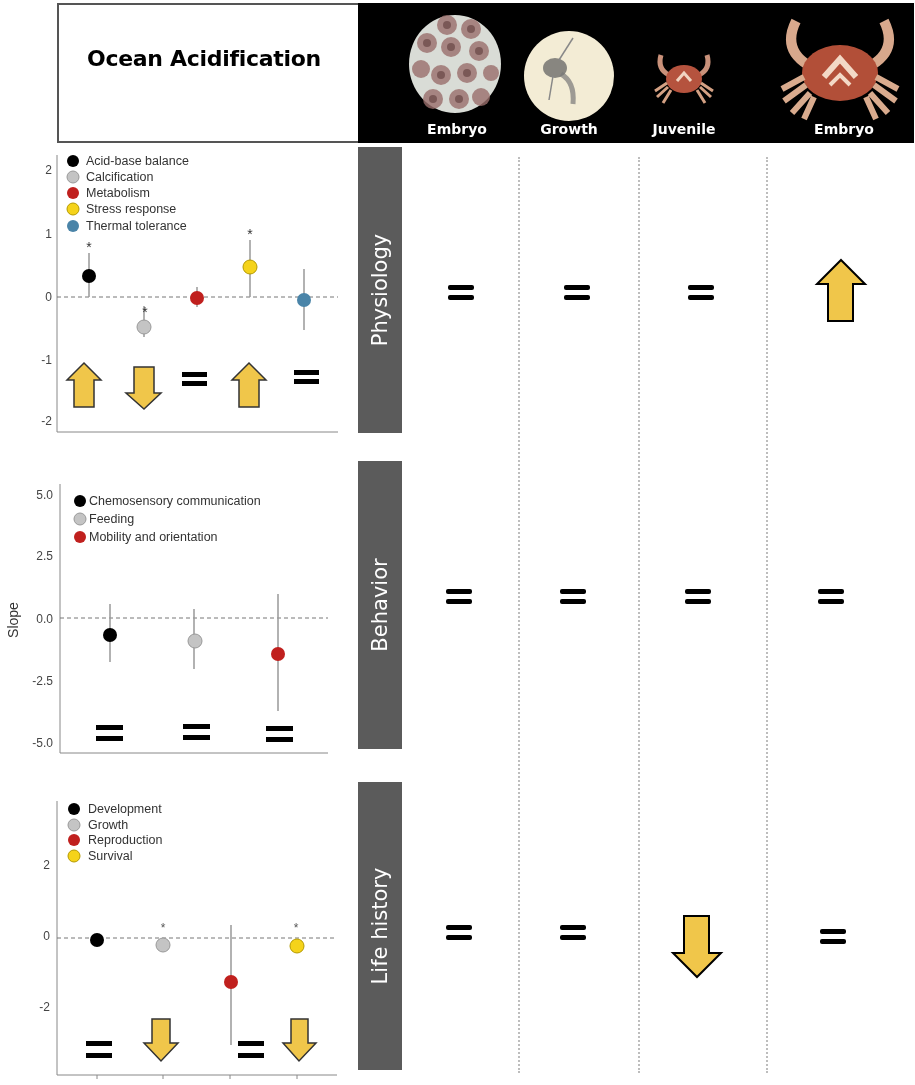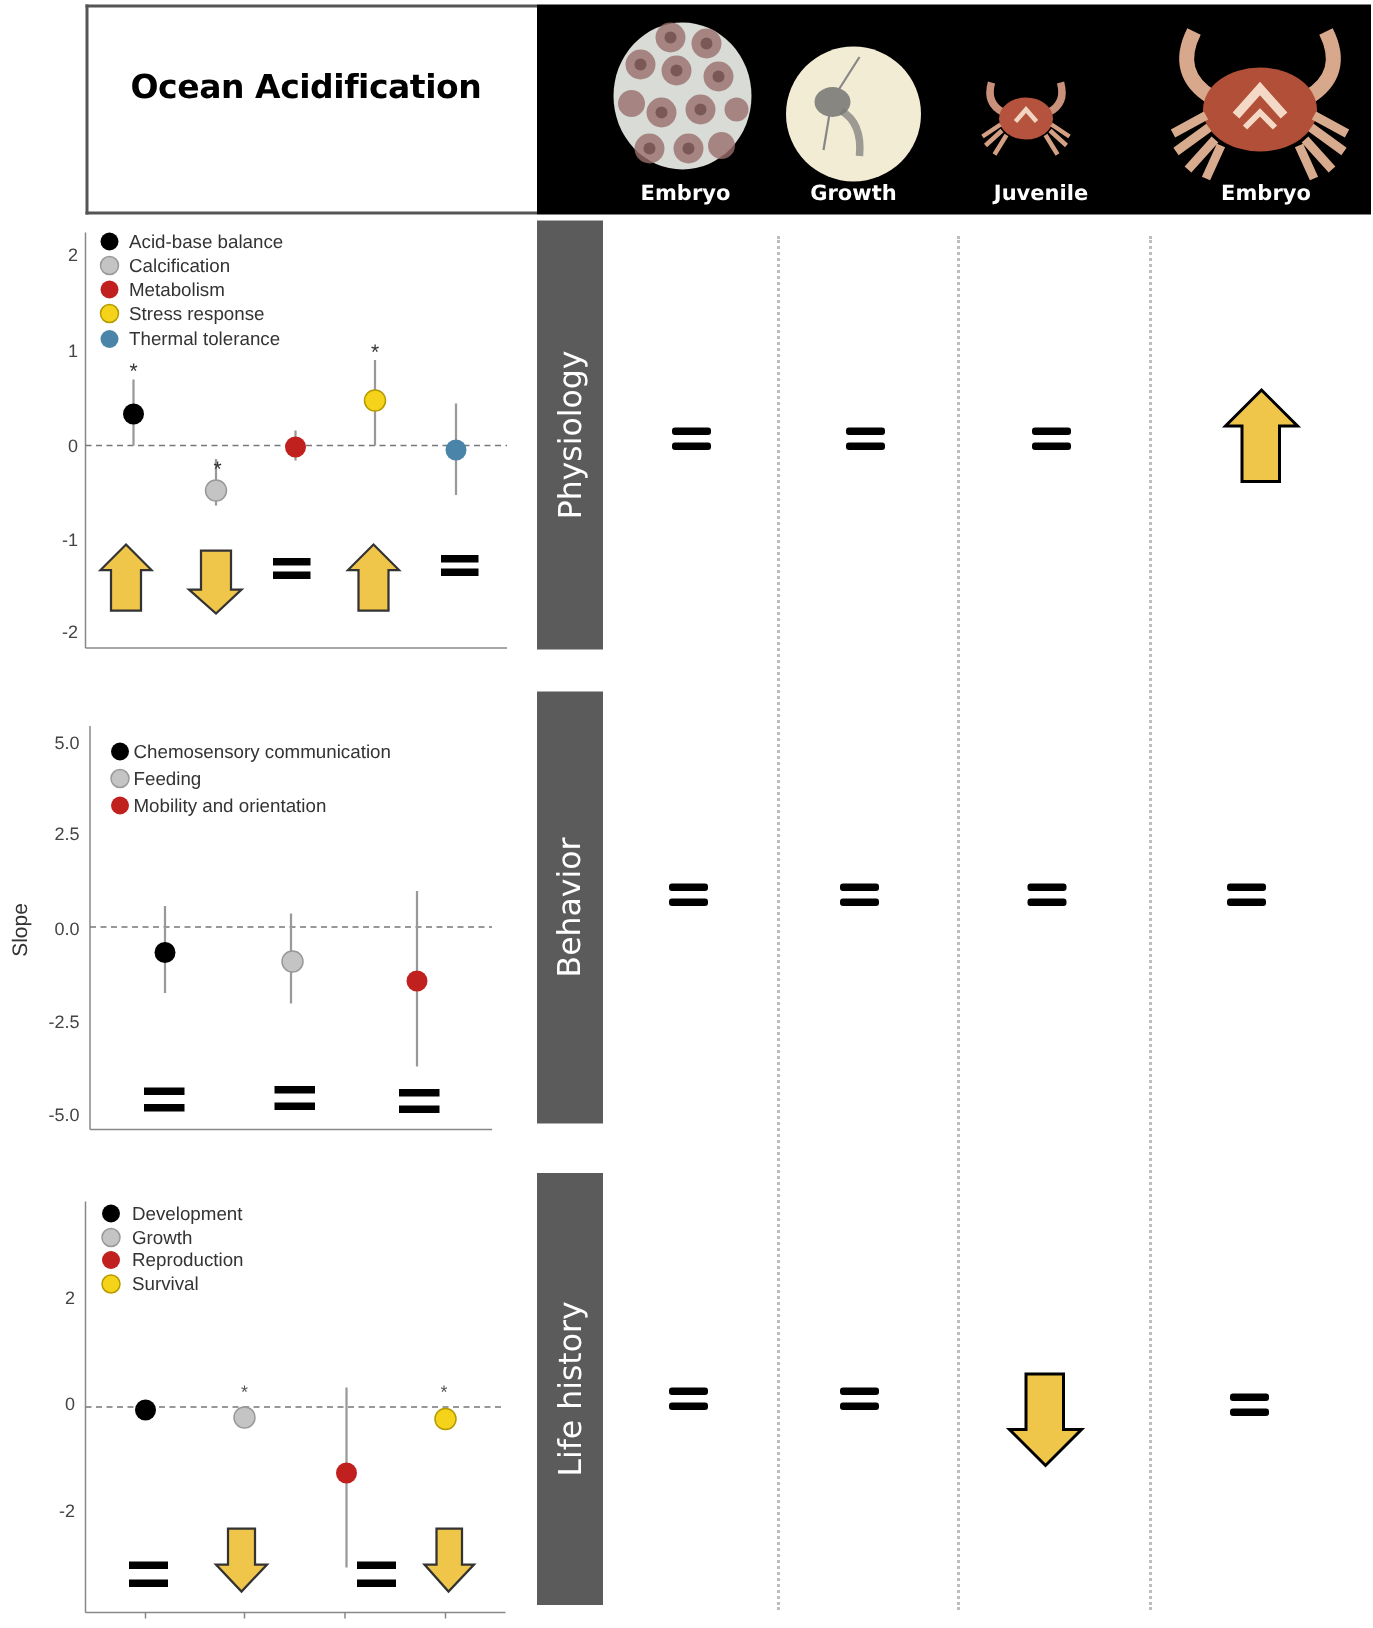--- a/index.html
+++ b/index.html
@@ -78,21 +78,21 @@
   <svg class="stage-img" style="left:420px;top:12px" width="124" height="112">
     <path d="M18 6 Q4 34 30 50" stroke="#d8a88c" stroke-width="10" fill="none"></path>
     <path d="M106 6 Q120 34 94 50" stroke="#d8a88c" stroke-width="10" fill="none"></path>
     <ellipse cx="62" cy="58" rx="38" ry="28" fill="#b24f38"></ellipse>
     <path d="M26 62 L4 74 M28 70 L6 86 M32 78 L14 98 M36 82 L26 104 M98 62 L120 74 M96 70 L118 86 M92 78 L110 98 M88 82 L98 104" stroke="#d9ab8e" stroke-width="6"></path>
     <path d="M46 62 L62 44 L78 62" stroke="#f3d9c6" stroke-width="6" fill="none"></path>
     <path d="M52 70 L62 60 L72 70" stroke="#f3d9c6" stroke-width="4" fill="none"></path>
   </svg>
   <div class="stage-label" style="left:39px">Embryo</div>
   <div class="stage-label" style="left:151px">Growth</div>
-  <div class="stage-label" style="left:276px">Juvenile</div>
+  <div class="stage-label" style="left:266px">Juvenile</div>
   <div class="stage-label" style="left:426px">Embryo</div>
 </div>
 
 <div class="abs side-bar" style="left:358px;top:147px;height:286px">
   <div class="side-label">
       <span>Physiology</span>
     </div>
 </div>
 <div class="abs side-bar" style="left:358px;top:461px;height:288px">
   <div class="side-label">

